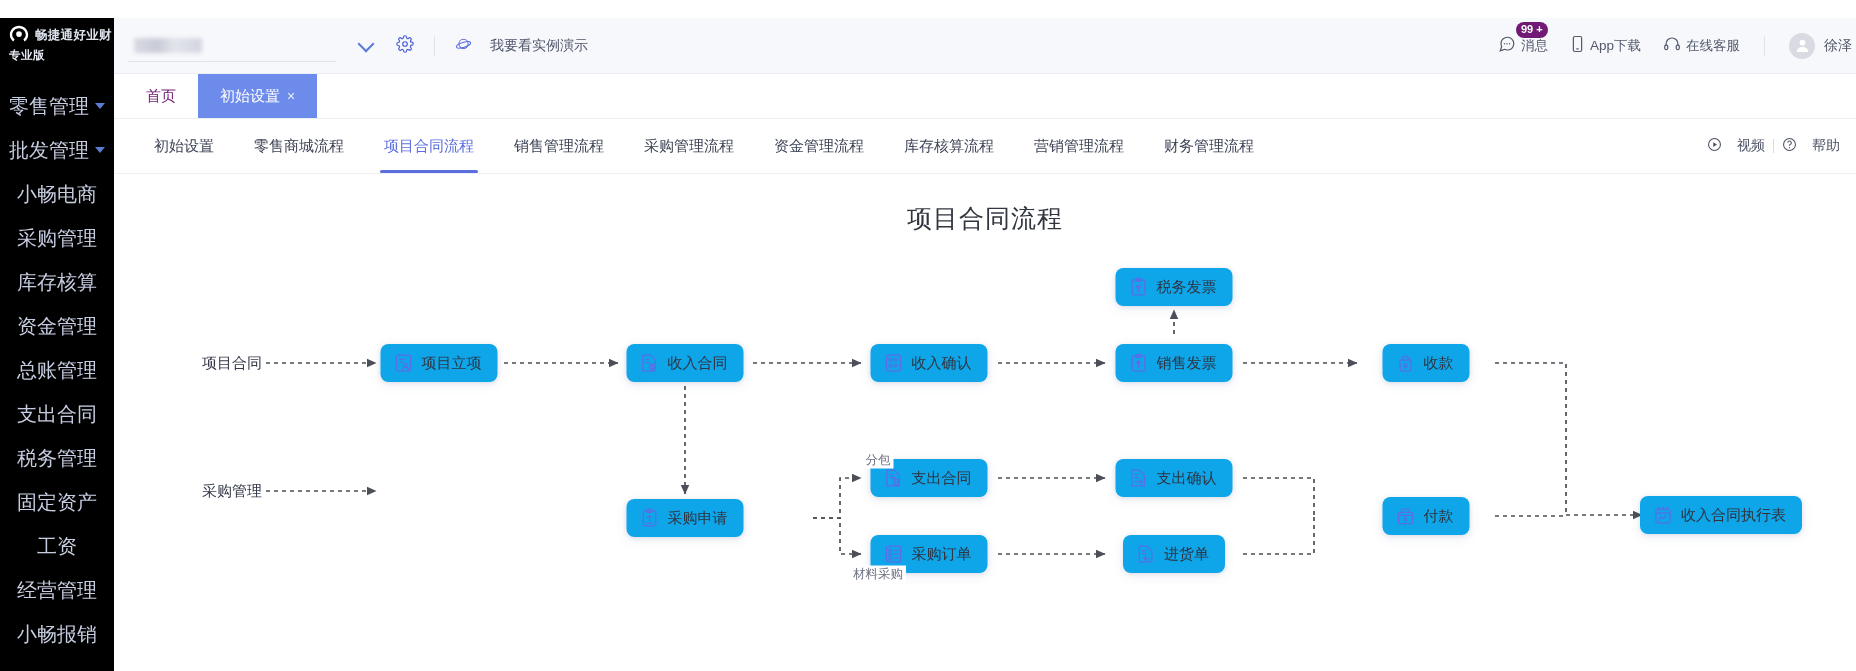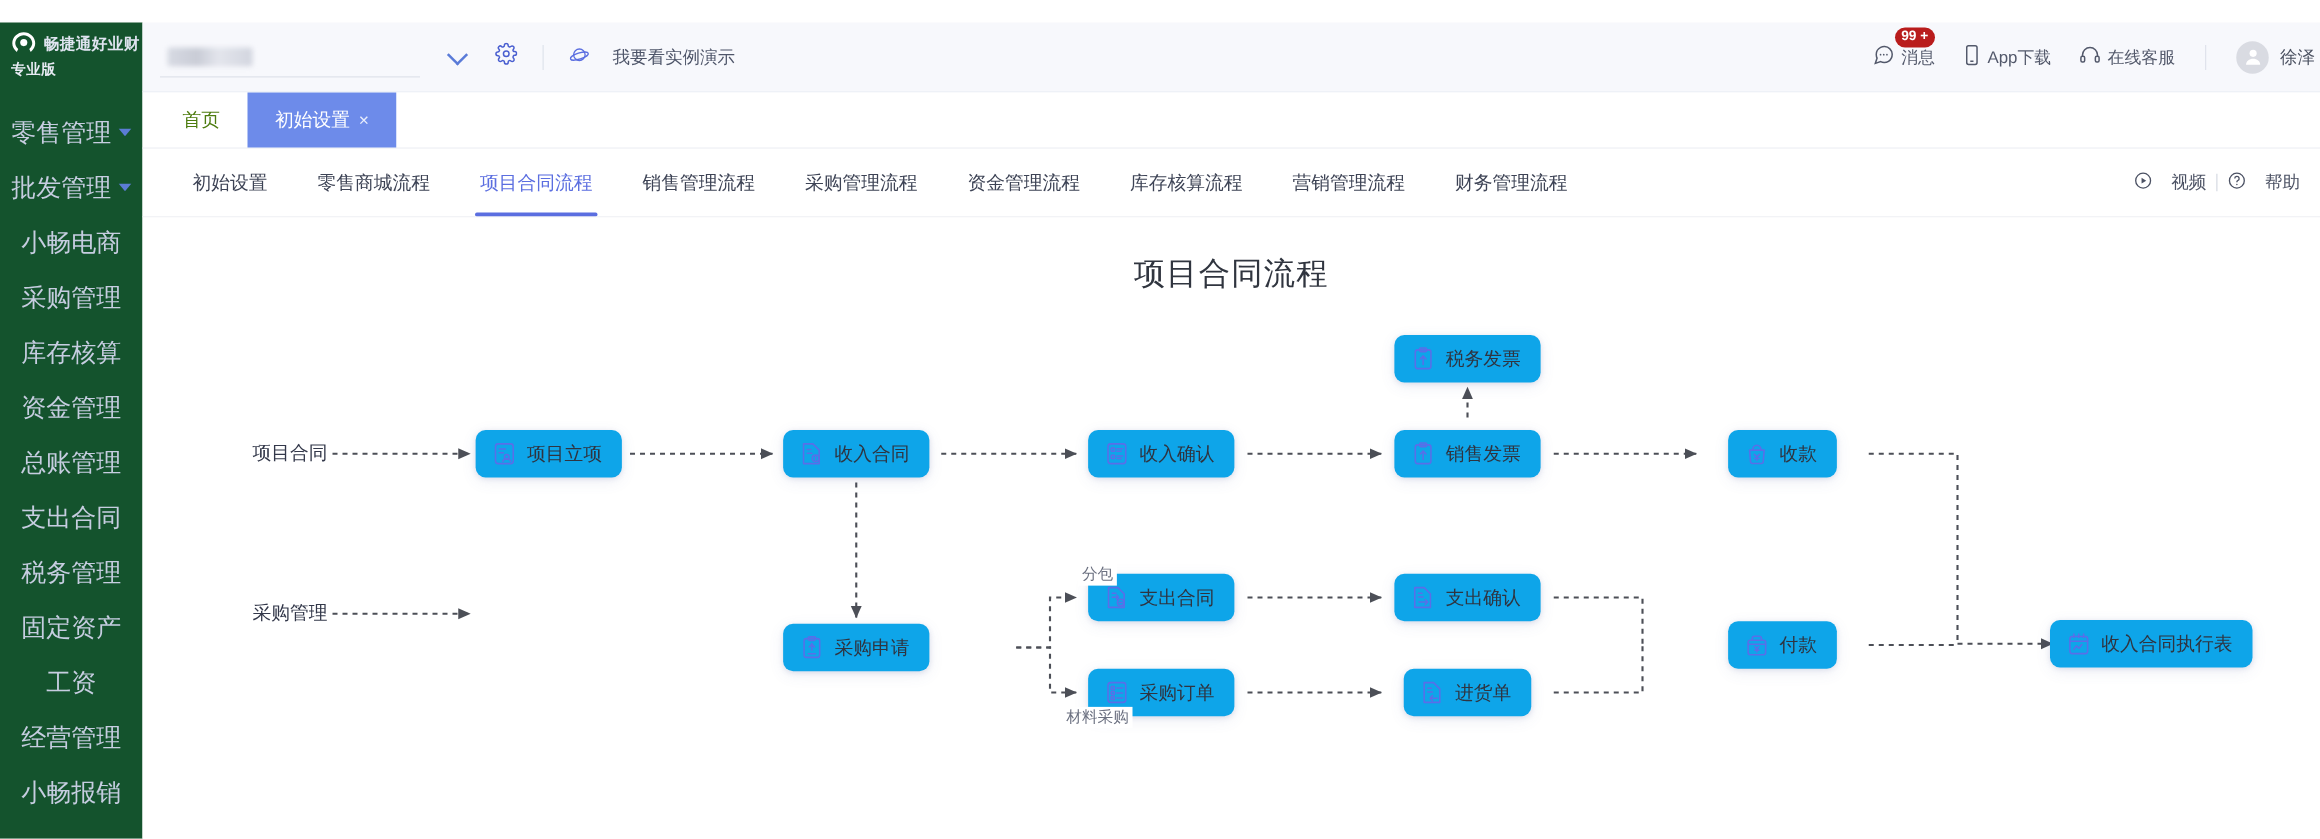--- a/index.html
+++ b/index.html
@@ -8,21 +8,21 @@
     overflow: hidden;
     font-family: "Liberation Sans", "DejaVu Sans", sans-serif;
     background: #ffffff;
   }
   .app { position: relative; width: 1856px; height: 671px; background:#fff; }
 
   
   .sidebar {
     position: absolute; left: 0; top: 18px;
     width: 114px; height: 653px;
-    background: #14532d;
+    background: #000000;
     overflow: hidden;
   }
   .brand {
     height: 56px; padding: 6px 0 0 8px; position: relative;
   }
   .brand-row { display: flex; align-items: center; gap: 5px; }
   .brand-logo { width: 22px; height: 22px; flex: 0 0 22px; }
   .brand-name {
     color: #dfe4f0; font-size: 12.5px; letter-spacing: .3px;
     white-space: nowrap; font-weight: 600;
@@ -77,39 +77,39 @@
   .hdr-right {
     margin-left: auto; display:flex; align-items:center; gap: 22px;
     padding-right: 4px;
   }
   .hdr-btn {
     display:flex; align-items:center; gap:5px;
     color:#53596b; font-size: 13.5px; cursor:pointer; position:relative;
   }
   .badge {
     position:absolute; left: 18px; top: -13px;
-    background:#b91c1c; color:#fff; font-size: 11px; font-weight:700;
+    background:#701a75; color:#fff; font-size: 11px; font-weight:700;
     border-radius: 9px; padding: 1px 5px 2px; line-height: 1.15;
     white-space:nowrap;
   }
   .avatar {
     width: 26px; height:26px; border-radius: 50%; background:#d9dbe2;
     display:flex; align-items:center; justify-content:center; flex:0 0 26px;
   }
   .username { color:#4b5161; font-size: 14px; }
 
   
   .tabstrip {
     position: absolute; left: 114px; top: 74px; right: 0; height: 45px;
     background: #fff; border-bottom: 1px solid #eceef3;
     display:flex; align-items: stretch; padding-left: 10px;
   }
   .tab {
     display:flex; align-items:center; gap: 7px; padding: 0 22px;
-    font-size: 15px; color:#4d7c0f; cursor:pointer; white-space:nowrap;
+    font-size: 15px; color:#701a75; cursor:pointer; white-space:nowrap;
   }
   .tab.active { background:#6d8bea; color:#fff; }
   .tab-close { font-size: 14px; opacity:.85; }
 
   
   .subnav {
     position:absolute; left:114px; top:119px; right:0; height: 55px;
     background:#fff; border-bottom: 1px solid #eef0f4;
     display:flex; align-items:center; padding-left: 20px;
   }

